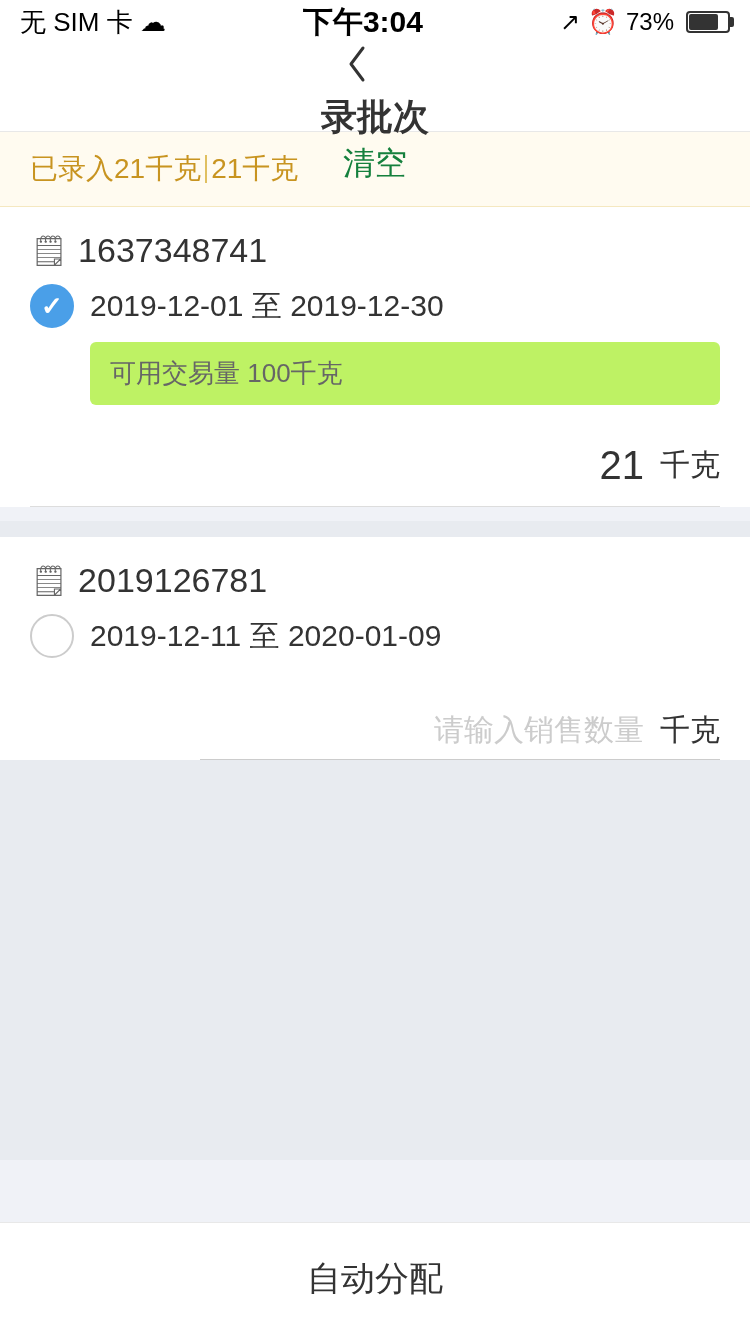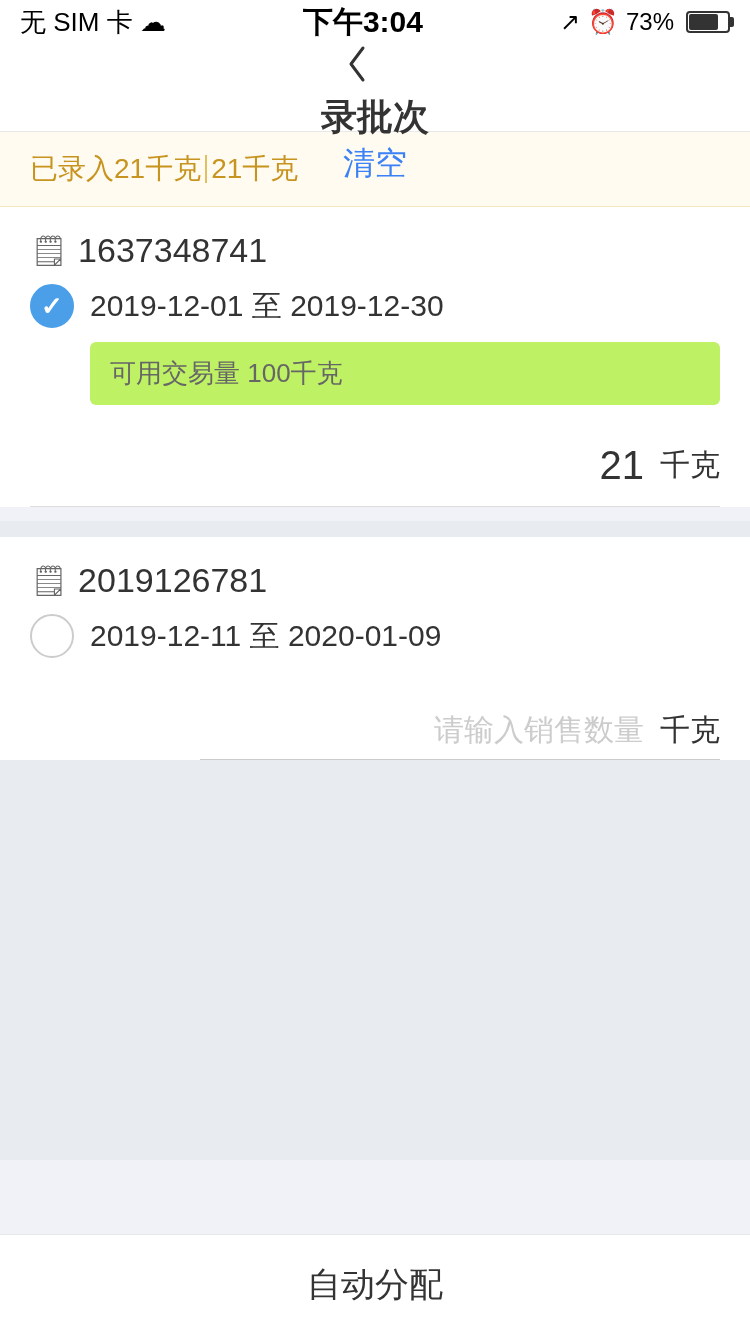--- a/index.html
+++ b/index.html
@@ -60,21 +60,21 @@
       cursor: pointer;
       width: 60px;
     }
     .nav-title {
       font-size: 36px;
       font-weight: 600;
       color: #333;
     }
     .nav-action {
       font-size: 32px;
-      color: #3b82f6;
+      color: #15803d;
       cursor: pointer;
     }
 
     
     .info-banner {
       background: #fffbf0;
       padding: 18px 30px;
       display: flex;
       align-items: center;
       gap: 4px;
@@ -226,21 +226,21 @@
       flex: 1;
       min-height: 400px;
     }
 
     
     .bottom-bar {
       position: fixed;
       bottom: 0;
       left: 0;
       width: 750px;
-      height: 100px;
+      height: 112px;
       display: flex;
       background: #fde047;
     }
     .btn-auto {
       flex: 1;
       background: #fff;
       display: flex;
       align-items: center;
       justify-content: center;
       font-size: 34px;

